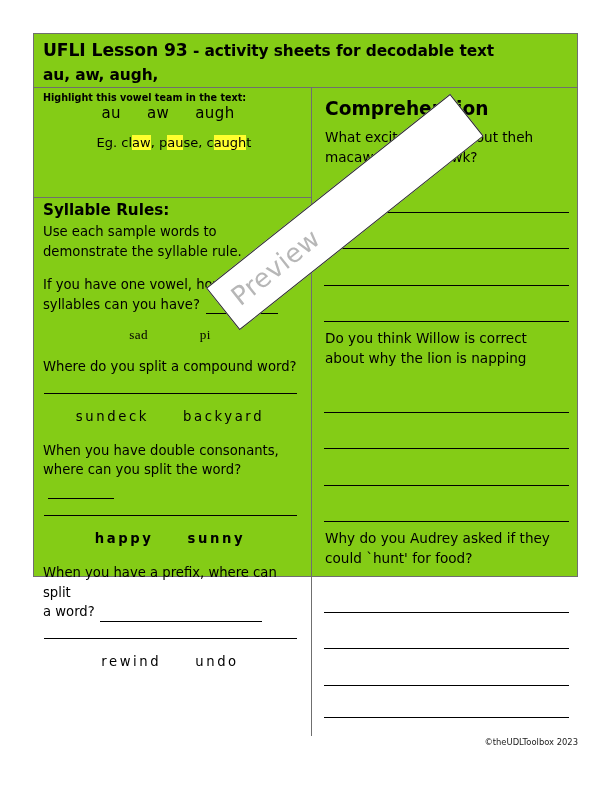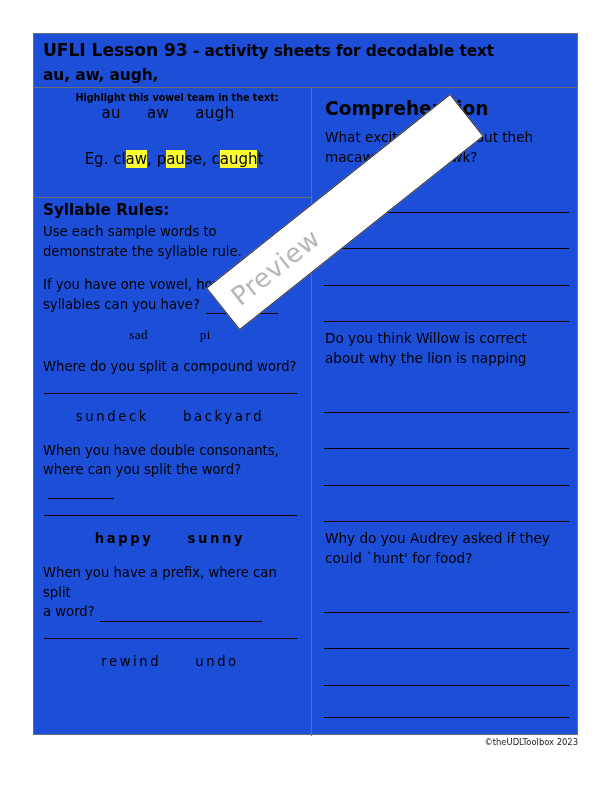--- a/index.html
+++ b/index.html
@@ -15,24 +15,24 @@
     color: #000000;
     overflow: hidden;
   }
 
   
   .sheet {
     position: absolute;
     left: 33px;
     top: 33px;
     width: 545px;
-    height: 702px;
+    height: 544px;
     border: 1.2px solid #6f6f6f;
     box-sizing: border-box;
-    background: #1d4ed8;
+    background: #84cc16;
   }
 
   
   .title-band {
     position: absolute;
     left: 0; top: 0;
     width: 100%;
     height: 54px;
     border-bottom: 1.2px solid #6f6f6f;
     box-sizing: border-box;
@@ -81,32 +81,31 @@
   .sec-head {
     font-weight: bold;
     font-size: 15.2px;
     line-height: 19px;
   }
   .sub-head {
     font-weight: bold;
     font-size: 9.6px;
     line-height: 13px;
     margin-top: 1px;
-    text-align: center;
   }
   .vowel-row {
     font-size: 15px;
     text-align: center;
     padding-right: 18px;
     letter-spacing: 0.4px;
   }
   .vowel-row span { margin: 0 13px; }
   .eg-row {
-    margin-top: 28px;
-    font-size: 15px;
+    margin-top: 13px;
+    font-size: 13px;
     text-align: center;
     padding-right: 6px;
   }
   mark {
     background: #ffff2e;
     color: #000;
     padding: 0;
   }
 
   

